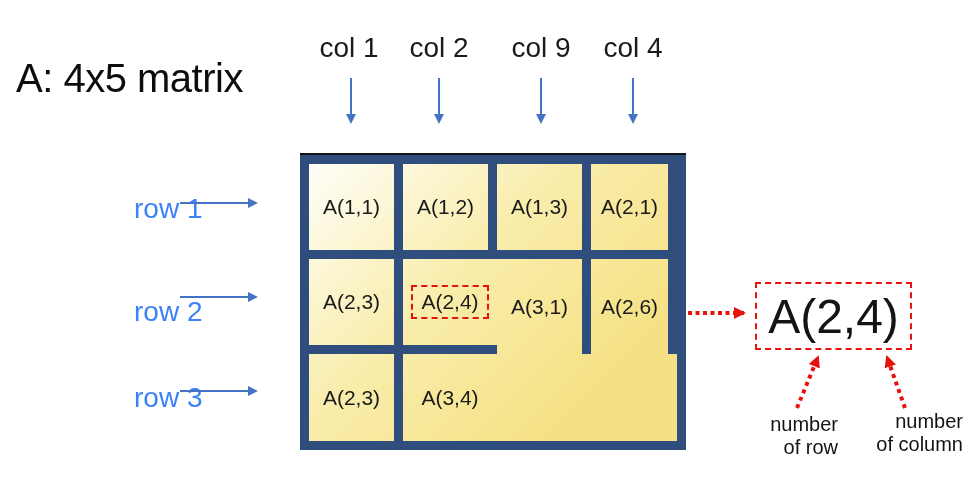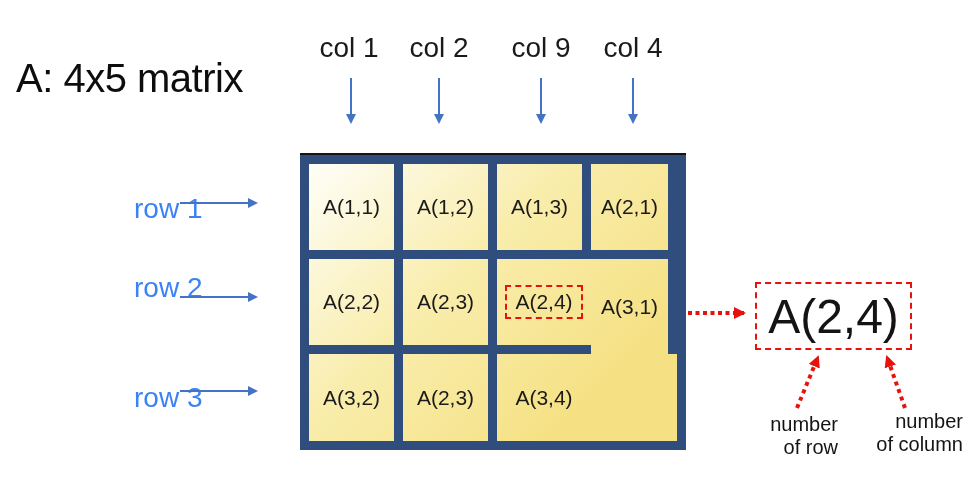--- a/index.html
+++ b/index.html
@@ -46,52 +46,49 @@
 <div class="canvas">
 
   <div class="title">A: 4x5 matrix</div>
 
   <div class="col-label" style="left:349px">col 1</div>
   <div class="col-label" style="left:439px">col 2</div>
   <div class="col-label" style="left:541px">col 9</div>
   <div class="col-label" style="left:633px">col 4</div>
 
   <div class="row-label" style="top:193px">row 1</div>
-  <div class="row-label" style="top:272px">row 2</div>
+  <div class="row-label" style="top:296px">row 2</div>
   <div class="row-label" style="top:382px">row 3</div>
 
   <div class="matrix">
     <div class="cell bR bB">
         <span>A(1,1)</span>
       </div>
     <div class="cell bR bB">
         <span>A(1,2)</span>
       </div>
     <div class="cell bR bB">
         <span>A(1,3)</span>
       </div>
 
     <div class="cell bR bB">
         <span>A(2,1)</span>
       </div>
     <div class="cell bR bB">
-        <span>A(2,2)</span>
-      </div>
-    <div class="cell bR bB">
         <span>A(2,3)</span>
       </div>
     <div class="cell bB">
         <span class="hl-wrap">A(2,4)</span>
       </div>
 
     <div class="cell bR">
         <span>A(3,1)</span>
       </div>
     <div class="cell bR">
-        <span>A(3,2)</span>
+        <span>A(2,6)</span>
       </div>
     <div class="cell bR">
         <span>A(2,3)</span>
       </div>
     <div class="cell">
         <span>A(3,4)</span>
       </div>
   </div>
 
   <div class="callout-box">

